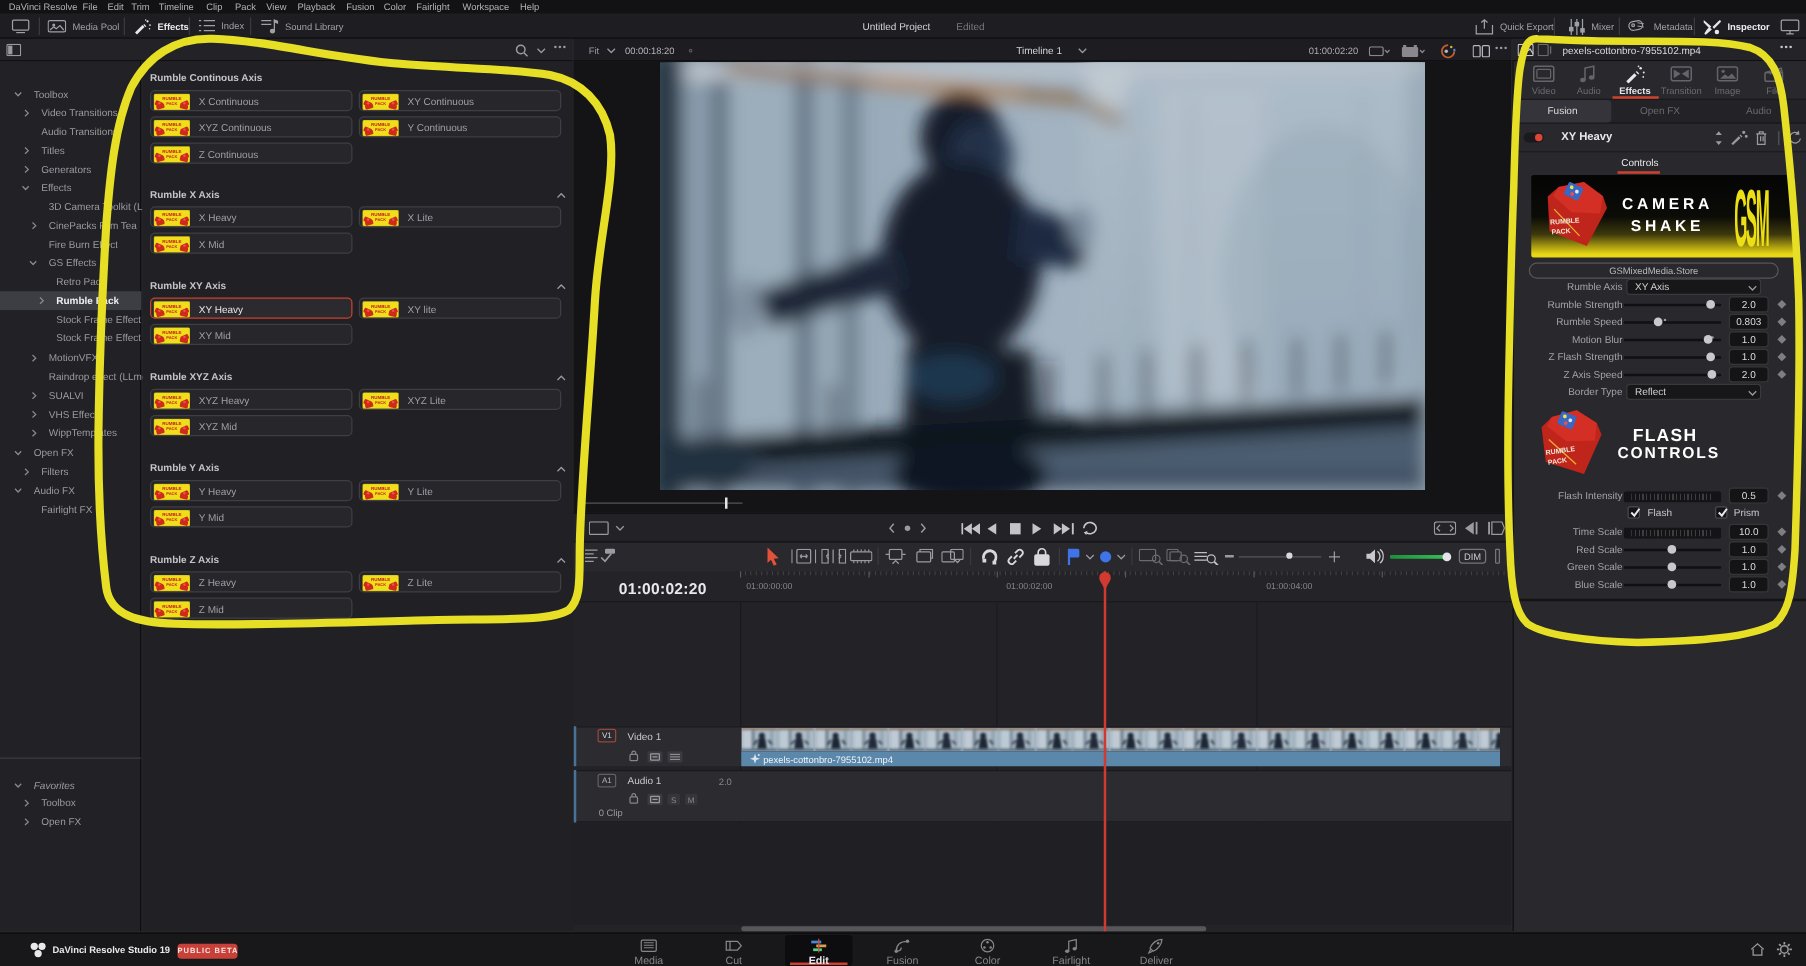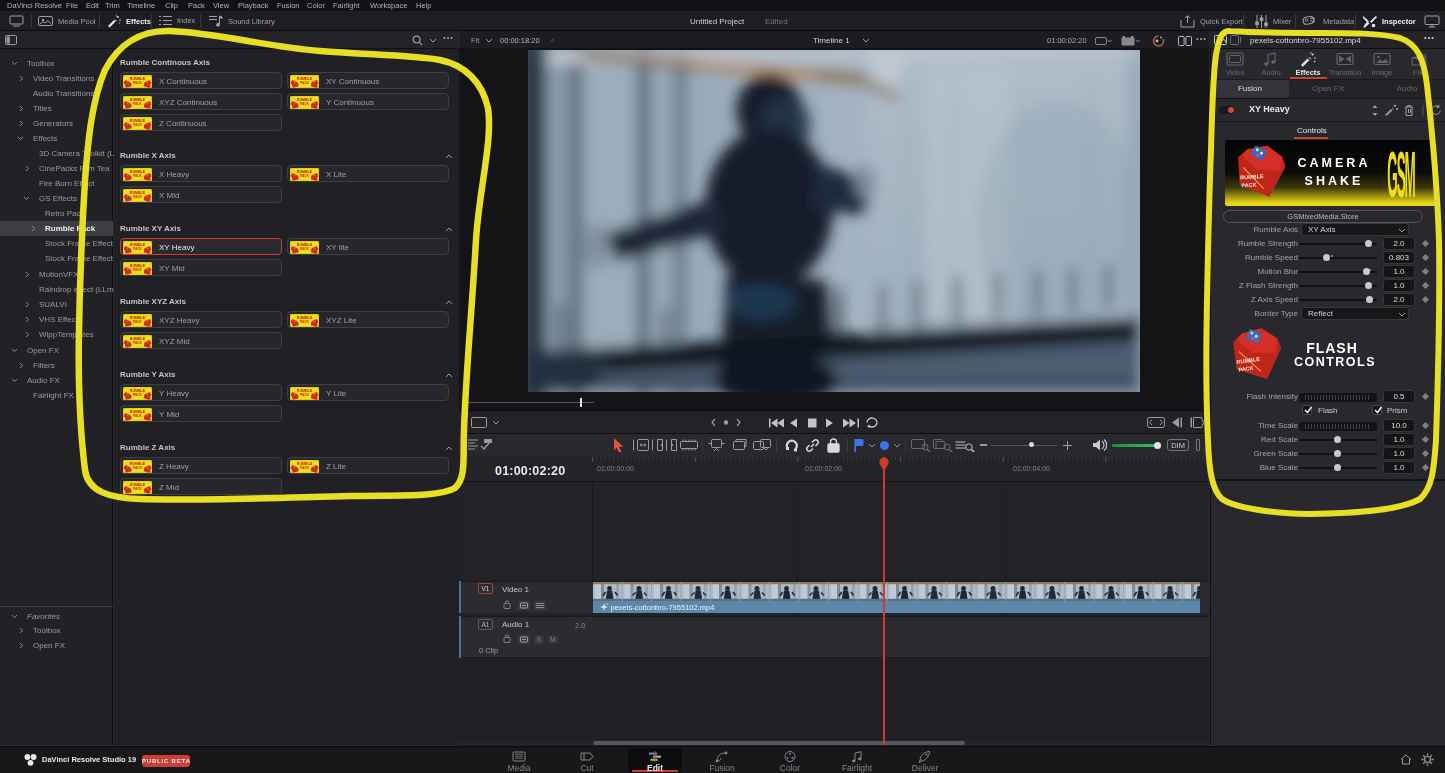--- a/index.html
+++ b/index.html
@@ -19,21 +19,21 @@
   .tbsep { position:absolute; top:3px; width:1px; height:14px; background:#39393e; }
   
   #row3L { left:0; top:31px; width:458px; height:18px; background:#232327; border-bottom:1px solid #101013;}
   #row3V { left:459px; top:31px; width:750px; height:18px; background:#1d1d21; border-bottom:1px solid #101013;}
   #row3I { left:1210px; top:31px; width:235px; height:18px; background:#242428; border-bottom:1px solid #101013;}
   .gtxt { color:#9a9aa0; font-size:7.5px; position:absolute; }
   .wtxt { color:#e8e8ea; font-size:7.5px; position:absolute; }
   
   #tree { left:0; top:49px; width:113px; height:696px; background:#212126;
     border-right:1px solid #0e0e11; color:#9a9aa0; font-size:8px; }
-  .ti { position:absolute; left:0; width:113px; height:15px; line-height:15px; }
+  .ti { position:absolute; left:0; width:113px; height:15px; line-height:15px;margin-top:12px; }
   .ti .lbl { position:absolute; overflow:hidden; text-overflow:ellipsis; white-space:nowrap; max-width:100px;}
   
   #fx { left:114px; top:49px; width:345px; height:696px; background:#212125; }
   .fxhead { position:absolute; left:6px; width:333px; color:#c4c4c8; font-size:8px; font-weight:bold; }
   .fxcar { position:absolute; color:#9a9aa0; font-size:8px; }
   .fxitem { position:absolute; width:162px; height:17px; background:#26262b;
     border:1px solid #3e3e43; border-radius:4px; }
   .fxitem.sel { border:1px solid #c8412f; background:#2a2a2f; }
   .fxitem .nm { position:absolute; left:38px; top:4px; font-size:8px; color:#9fa0a5; }
   .fxitem.sel .nm { color:#e8e8ea; }

